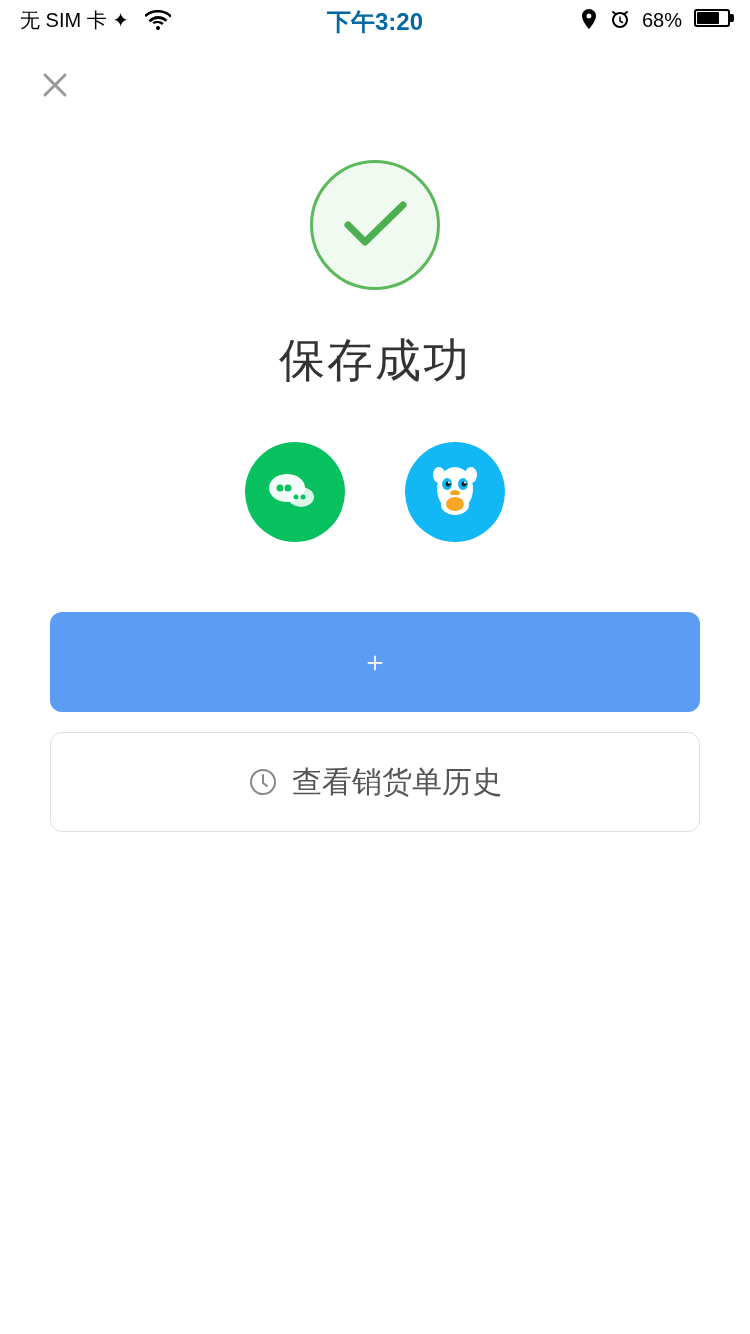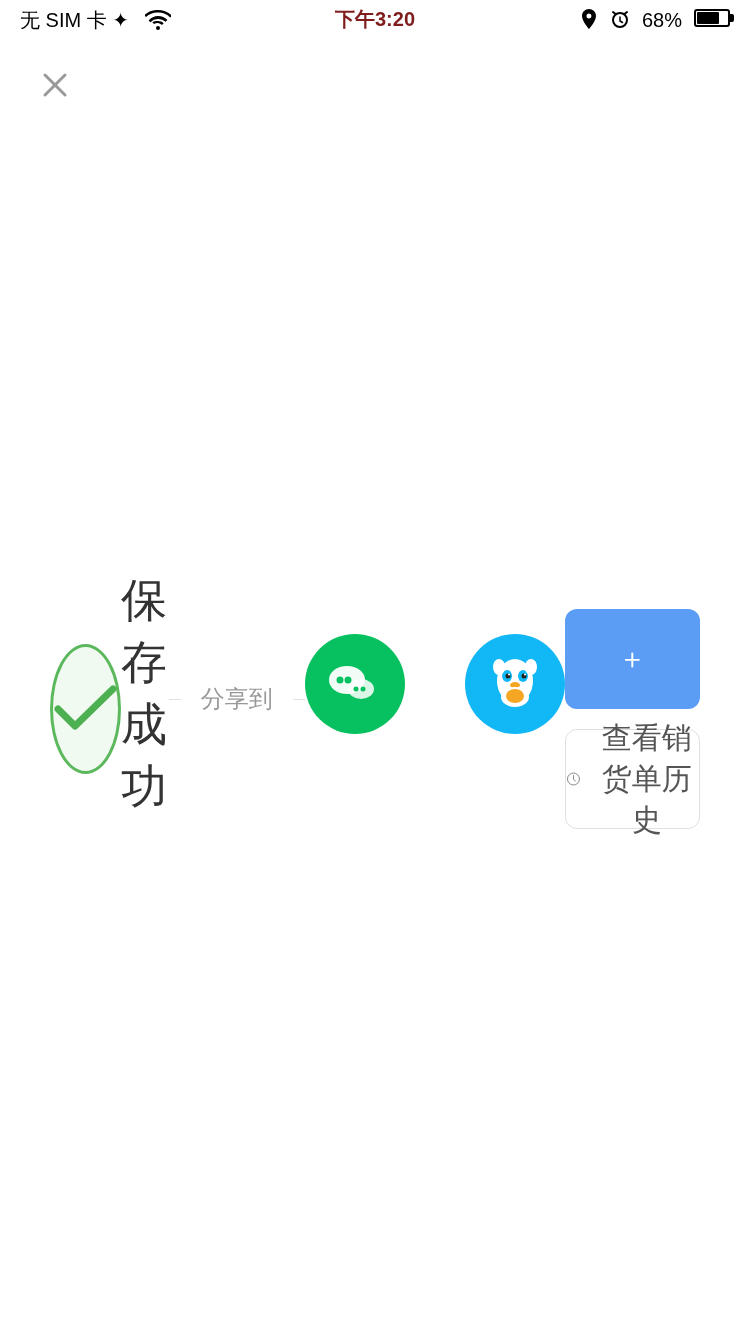--- a/index.html
+++ b/index.html
@@ -26,23 +26,23 @@
     }
     .status-left {
       display: flex;
       align-items: center;
       gap: 16px;
       font-size: 22px;
       color: #000;
       font-weight: 500;
     }
     .status-center {
-      font-size: 20px;
+      font-size: 24px;
       font-weight: 600;
-      color: #7f1d1d;
+      color: #0369a1;
       position: absolute;
       left: 50%;
       transform: translateX(-50%);
       top: 6px;
     }
     .status-right {
       display: flex;
       align-items: flex-start;
       gap: 12px;
       font-size: 20px;
@@ -90,21 +90,21 @@
     }
     .close-icon-svg {
       width: 28px;
       height: 28px;
     }
 
     
     .main-content {
       flex: 1;
       display: flex;
-      flex-direction: row;
+      flex-direction: column;
       align-items: center;
       padding: 30px 50px 36px 50px;
     }
 
     
     .success-circle {
       width: 130px;
       height: 130px;
       border-radius: 50%;
       border: 3px solid #5cb85c;
@@ -242,25 +242,20 @@
 <div class="main-content">
 
   <div class="success-circle">
     <svg class="checkmark" viewBox="0 0 65 50" fill="none">
       <path d="M5 25 L22 42 L60 5" stroke="#4caf50" stroke-width="7" stroke-linecap="round" stroke-linejoin="round" fill="none"></path>
     </svg>
   </div>
 
   <div class="success-title">保存成功</div>
 
-  <div class="share-divider">
-    <div class="divider-line"></div>
-    <span class="divider-label">分享到</span>
-    <div class="divider-line"></div>
-  </div>
 
   <div class="share-icons">
 
     <button class="share-btn wechat-btn">
       <svg width="58" height="50" viewBox="0 0 58 50" fill="none">
 
         <ellipse cx="21" cy="21" rx="18" ry="14" fill="white" opacity="0.95"></ellipse>
         <circle cx="14" cy="21" r="3.5" fill="#07c160"></circle>
         <circle cx="22" cy="21" r="3.5" fill="#07c160"></circle>
         <ellipse cx="35" cy="30" rx="13" ry="10" fill="white" opacity="0.85"></ellipse>

